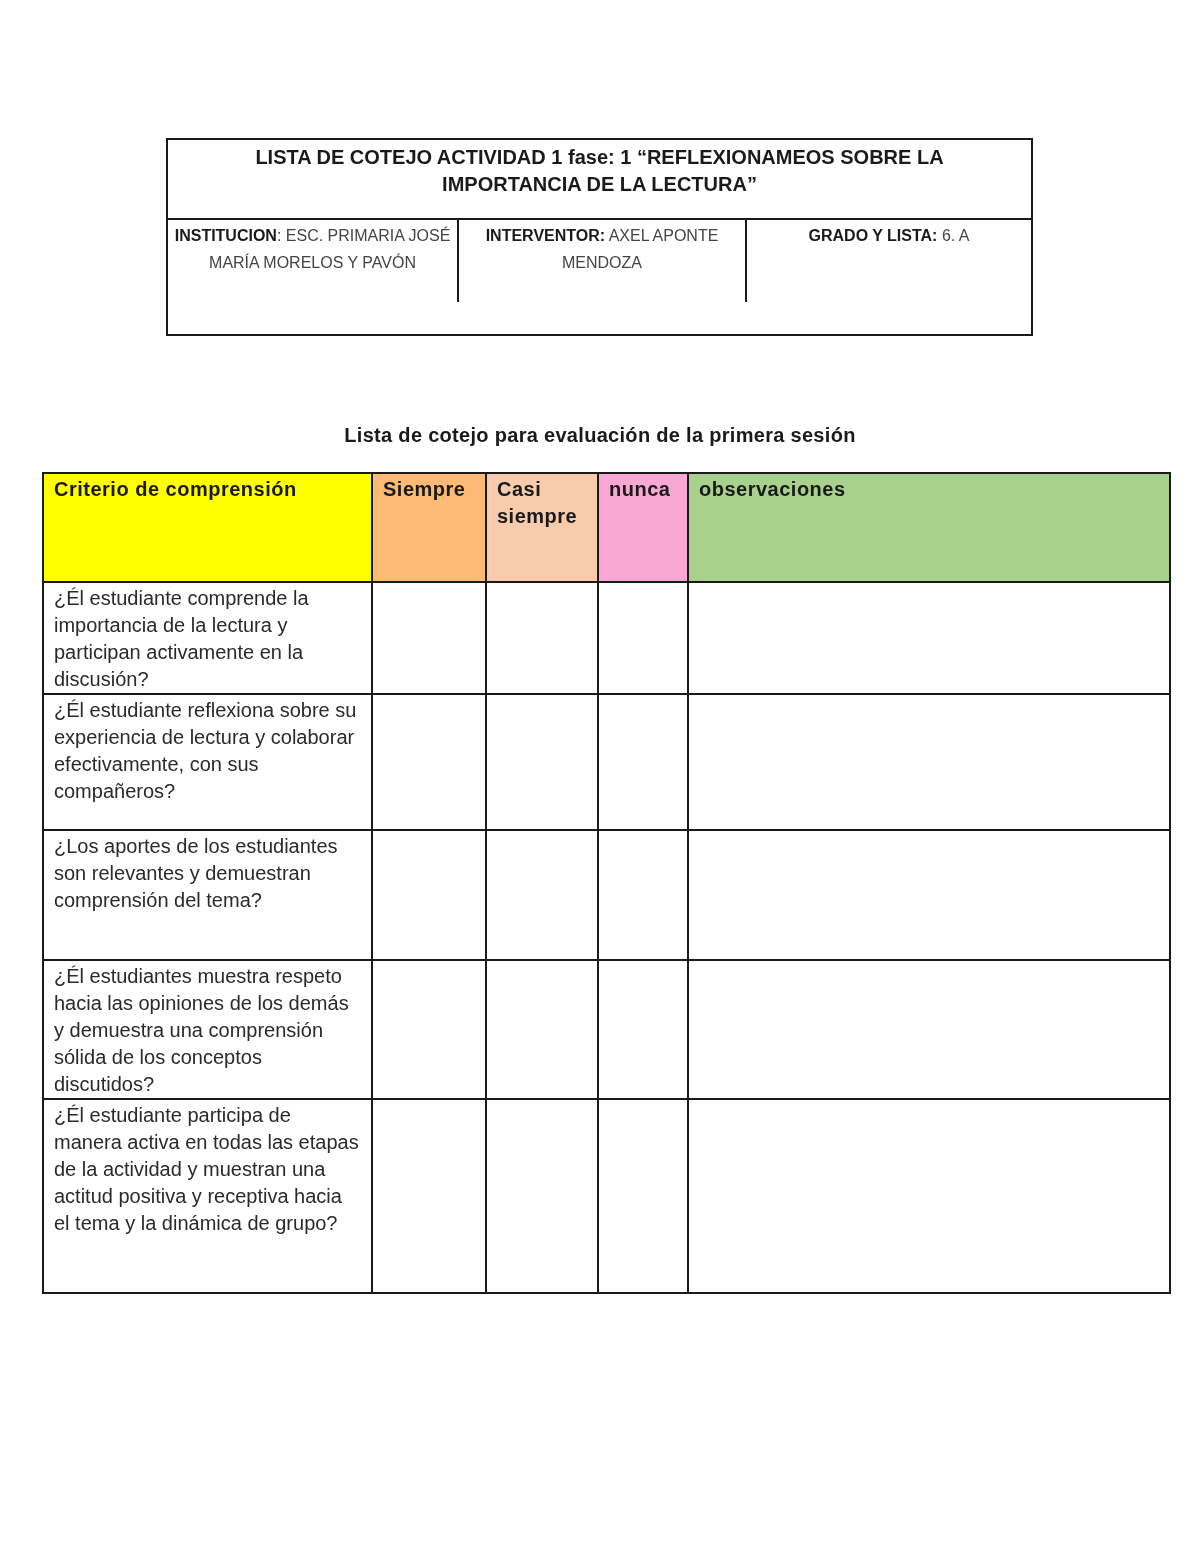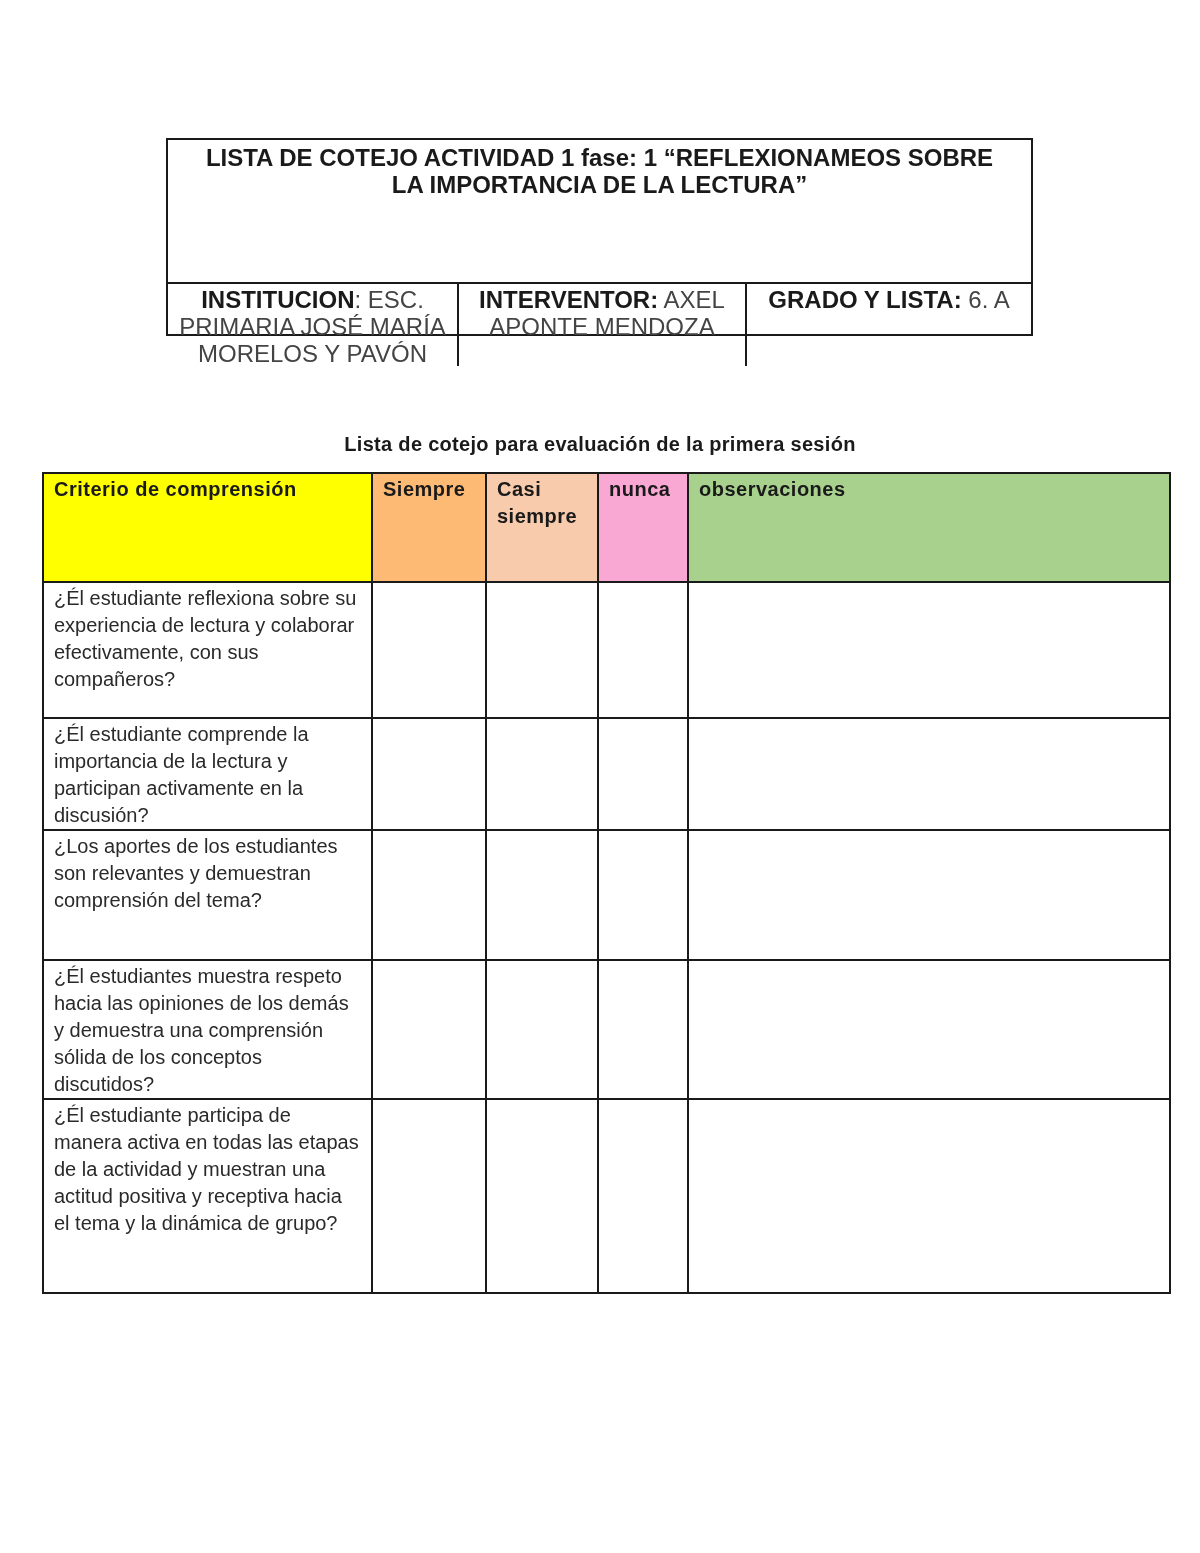--- a/index.html
+++ b/index.html
@@ -1,24 +1,24 @@
 <!DOCTYPE html>
 <html><head>
 <meta charset="utf-8">
 <style>
   html, body { margin:0; padding:0; background:#ffffff; }
   body { width:1200px; height:1553px; position:relative; font-family:"Liberation Sans", sans-serif; color:#1a1a1a; }
   .hdr { position:absolute; left:166px; top:138px; width:867px; height:198px; border:2px solid #1a1a1a; box-sizing:border-box; }
-  .hdr-title { height:144px; border-bottom:2px solid #1a1a1a; box-sizing:border-box; text-align:center; font-weight:bold; font-size:24px; line-height:27px; padding:4px 20px 0; }
+  .hdr-title { height:80px; border-bottom:2px solid #1a1a1a; box-sizing:border-box; text-align:center; font-weight:bold; font-size:20px; line-height:27px; padding:4px 20px 0; }
   .hdr-row { display:flex; height:82px; }
-  .hdr-cell { box-sizing:border-box; text-align:center; font-size:24px; line-height:27px; padding:2px 6px 0; }
+  .hdr-cell { box-sizing:border-box; text-align:center; font-size:16px; line-height:27px; padding:2px 6px 0; }
   .hdr-cell + .hdr-cell { border-left:2px solid #1a1a1a; }
   .hdr-cell b { font-weight:bold; }
   .hdr-cell .v { color:#444; }
-  .subtitle { position:absolute; left:0; width:1200px; top:433px; text-align:center; font-weight:bold; font-size:20px; letter-spacing:0.3px; }
+  .subtitle { position:absolute; left:0; width:1200px; top:424px; text-align:center; font-weight:bold; font-size:20px; letter-spacing:0.3px; }
   table.main { position:absolute; left:42px; top:472px; border-collapse:collapse; table-layout:fixed; width:1127px; }
   table.main td, table.main th { border:2px solid #1a1a1a; vertical-align:top; text-align:left; padding:2px 8px 0 10px; font-size:20px; line-height:27px; box-sizing:border-box; }
   table.main th { font-weight:bold; height:109px; letter-spacing:0.5px; }
   table.main td { font-weight:normal; color:#2a2a2a; }
   .c1 { width:329px; } .c2 { width:114px; } .c3 { width:112px; } .c4 { width:90px; } .c5 { width:482px; }
 </style>
 </head>
 <body>
 
 <div class="hdr">
@@ -49,29 +49,29 @@
   <thead>
     <tr>
       <th style="background:#ffff00">Criterio de comprensión</th>
       <th style="background:#fdba74">Siempre</th>
       <th style="background:#f8cbad">Casi siempre</th>
       <th style="background:#f9a8d4">nunca</th>
       <th style="background:#a9d18e">observaciones</th>
     </tr>
   </thead>
   <tbody>
-    <tr style="height:136px">
-      <td>¿Él estudiante reflexiona sobre su experiencia de lectura y colaborar efectivamente, con sus compañeros?</td>
+    <tr style="height:109px">
+      <td>¿Él estudiante comprende la importancia de la lectura y participan activamente en la discusión?</td>
       <td></td>
       <td></td>
       <td></td>
       <td></td>
     </tr>
-    <tr style="height:109px">
-      <td>¿Él estudiante comprende la importancia de la lectura y participan activamente en la discusión?</td>
+    <tr style="height:136px">
+      <td>¿Él estudiante reflexiona sobre su experiencia de lectura y colaborar efectivamente, con sus compañeros?</td>
       <td></td>
       <td></td>
       <td></td>
       <td></td>
     </tr>
     <tr style="height:130px">
       <td>¿Los aportes de los estudiantes son relevantes y demuestran comprensión del tema?</td>
       <td></td>
       <td></td>
       <td></td>

